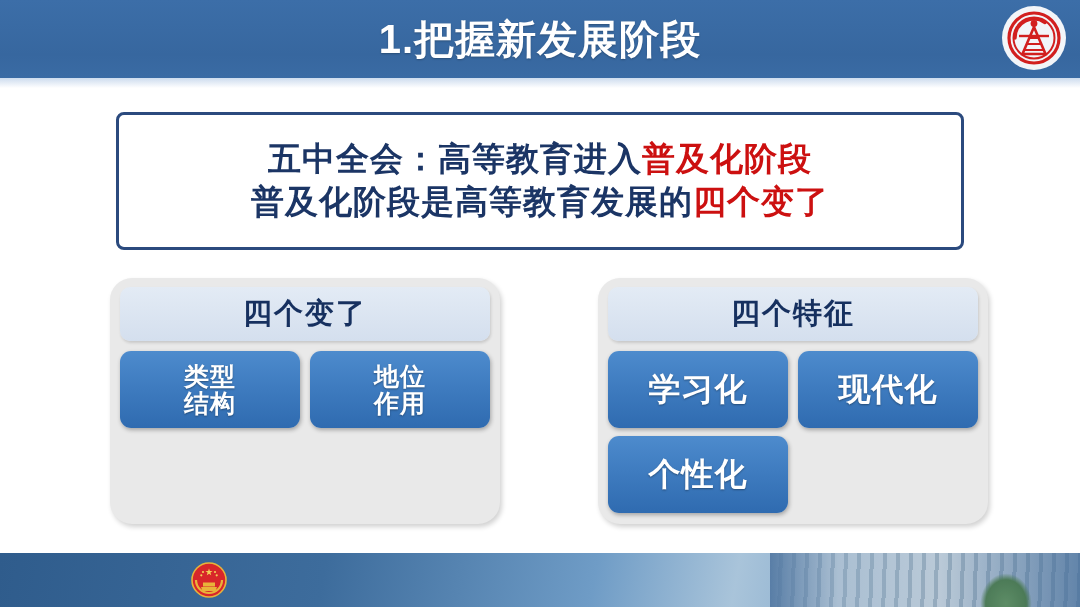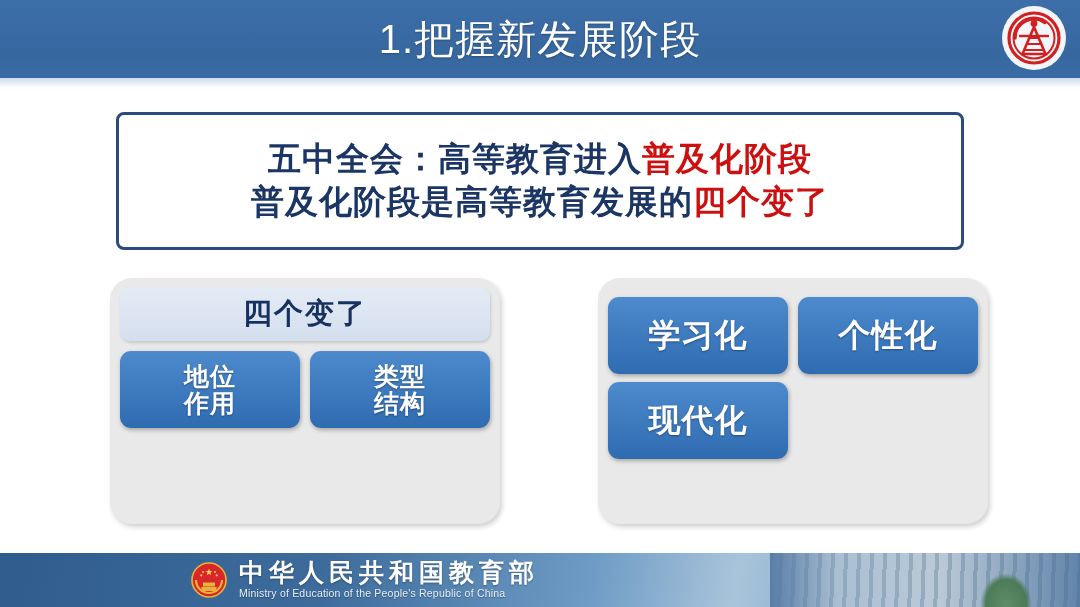--- a/index.html
+++ b/index.html
@@ -16,21 +16,21 @@
     position:absolute; left:0; top:0; width:1080px; height:78px;
     background:linear-gradient(180deg,#3c6ea8 0%,#37679f 70%,#3a6ba4 100%);
   }
   .header::after{
     content:""; position:absolute; left:0; bottom:-10px; width:100%; height:10px;
     background:linear-gradient(180deg,#cddcee 0%,#ffffff 100%);
   }
   .header-title{
     position:absolute; left:0; top:0; width:1080px; height:78px;
     display:flex; align-items:center; justify-content:center;
-    color:#ffffff; font-size:40px; font-weight:normal; letter-spacing:1px;
+    color:#ffffff; font-size:40px; font-weight:bold; letter-spacing:1px;
     text-shadow:0 1px 2px rgba(0,0,0,.25);
   }
   .brand-logo{
     position:absolute; right:14px; top:6px; width:64px; height:64px;
     border-radius:50%; background:#f2f5f9;
     display:flex; align-items:center; justify-content:center;
   }
 
   
   .banner{
@@ -148,32 +148,33 @@
     <div class="banner-line">
       <span>普及化阶段是高等教育发展的</span><span class="hl">四个变了</span>
     </div>
   </div>
 
   <div class="cards">
 
     <div class="card left">
       <div class="card-header">四个变了</div>
       <div class="card-grid">
+        <div class="chip">类型
+结构</div>
         <div class="chip">地位
 作用</div>
-        <div class="chip">类型
-结构</div>
       </div>
     </div>
 
     <div class="card right">
+      <div class="card-header">四个特征</div>
       <div class="card-grid">
         <div class="chip">学习化</div>
+        <div class="chip">现代化</div>
         <div class="chip">个性化</div>
-        <div class="chip">现代化</div>
       </div>
     </div>
 
   </div>
 
   <div class="footer">
     <div class="footer-bg"></div>
     <div class="footer-photo"></div>
     <div class="footer-inner">
       <div class="emblem">
@@ -182,20 +183,16 @@
           <path d="M6 19 A13 13 0 0 0 19 32 A13 13 0 0 0 32 19" fill="none" stroke="#e8b33a" stroke-width="2.2"></path>
           <path d="M11 26 L27 26 L25.5 30 L12.5 30 Z" fill="#e8b33a"></path>
           <rect x="13" y="21.5" width="12" height="4" fill="#e8b33a"></rect>
           <polygon points="19,7.5 19.9,10 22.6,10 20.4,11.6 21.2,14.2 19,12.7 16.8,14.2 17.6,11.6 15.4,10 18.1,10" fill="#f2cf57"></polygon>
           <circle cx="13" cy="11" r="1.1" fill="#f2cf57"></circle>
           <circle cx="11.3" cy="14.3" r="1.1" fill="#f2cf57"></circle>
           <circle cx="25" cy="11" r="1.1" fill="#f2cf57"></circle>
           <circle cx="26.7" cy="14.3" r="1.1" fill="#f2cf57"></circle>
         </svg>
       </div>
-      <div class="footer-text">
-        <div class="footer-cn">中华人民共和国教育部</div>
-        <div class="footer-en">Ministry of Education of the People's Republic of China</div>
-      </div>
     </div>
   </div>
 
 </div>
 
 </body></html>

